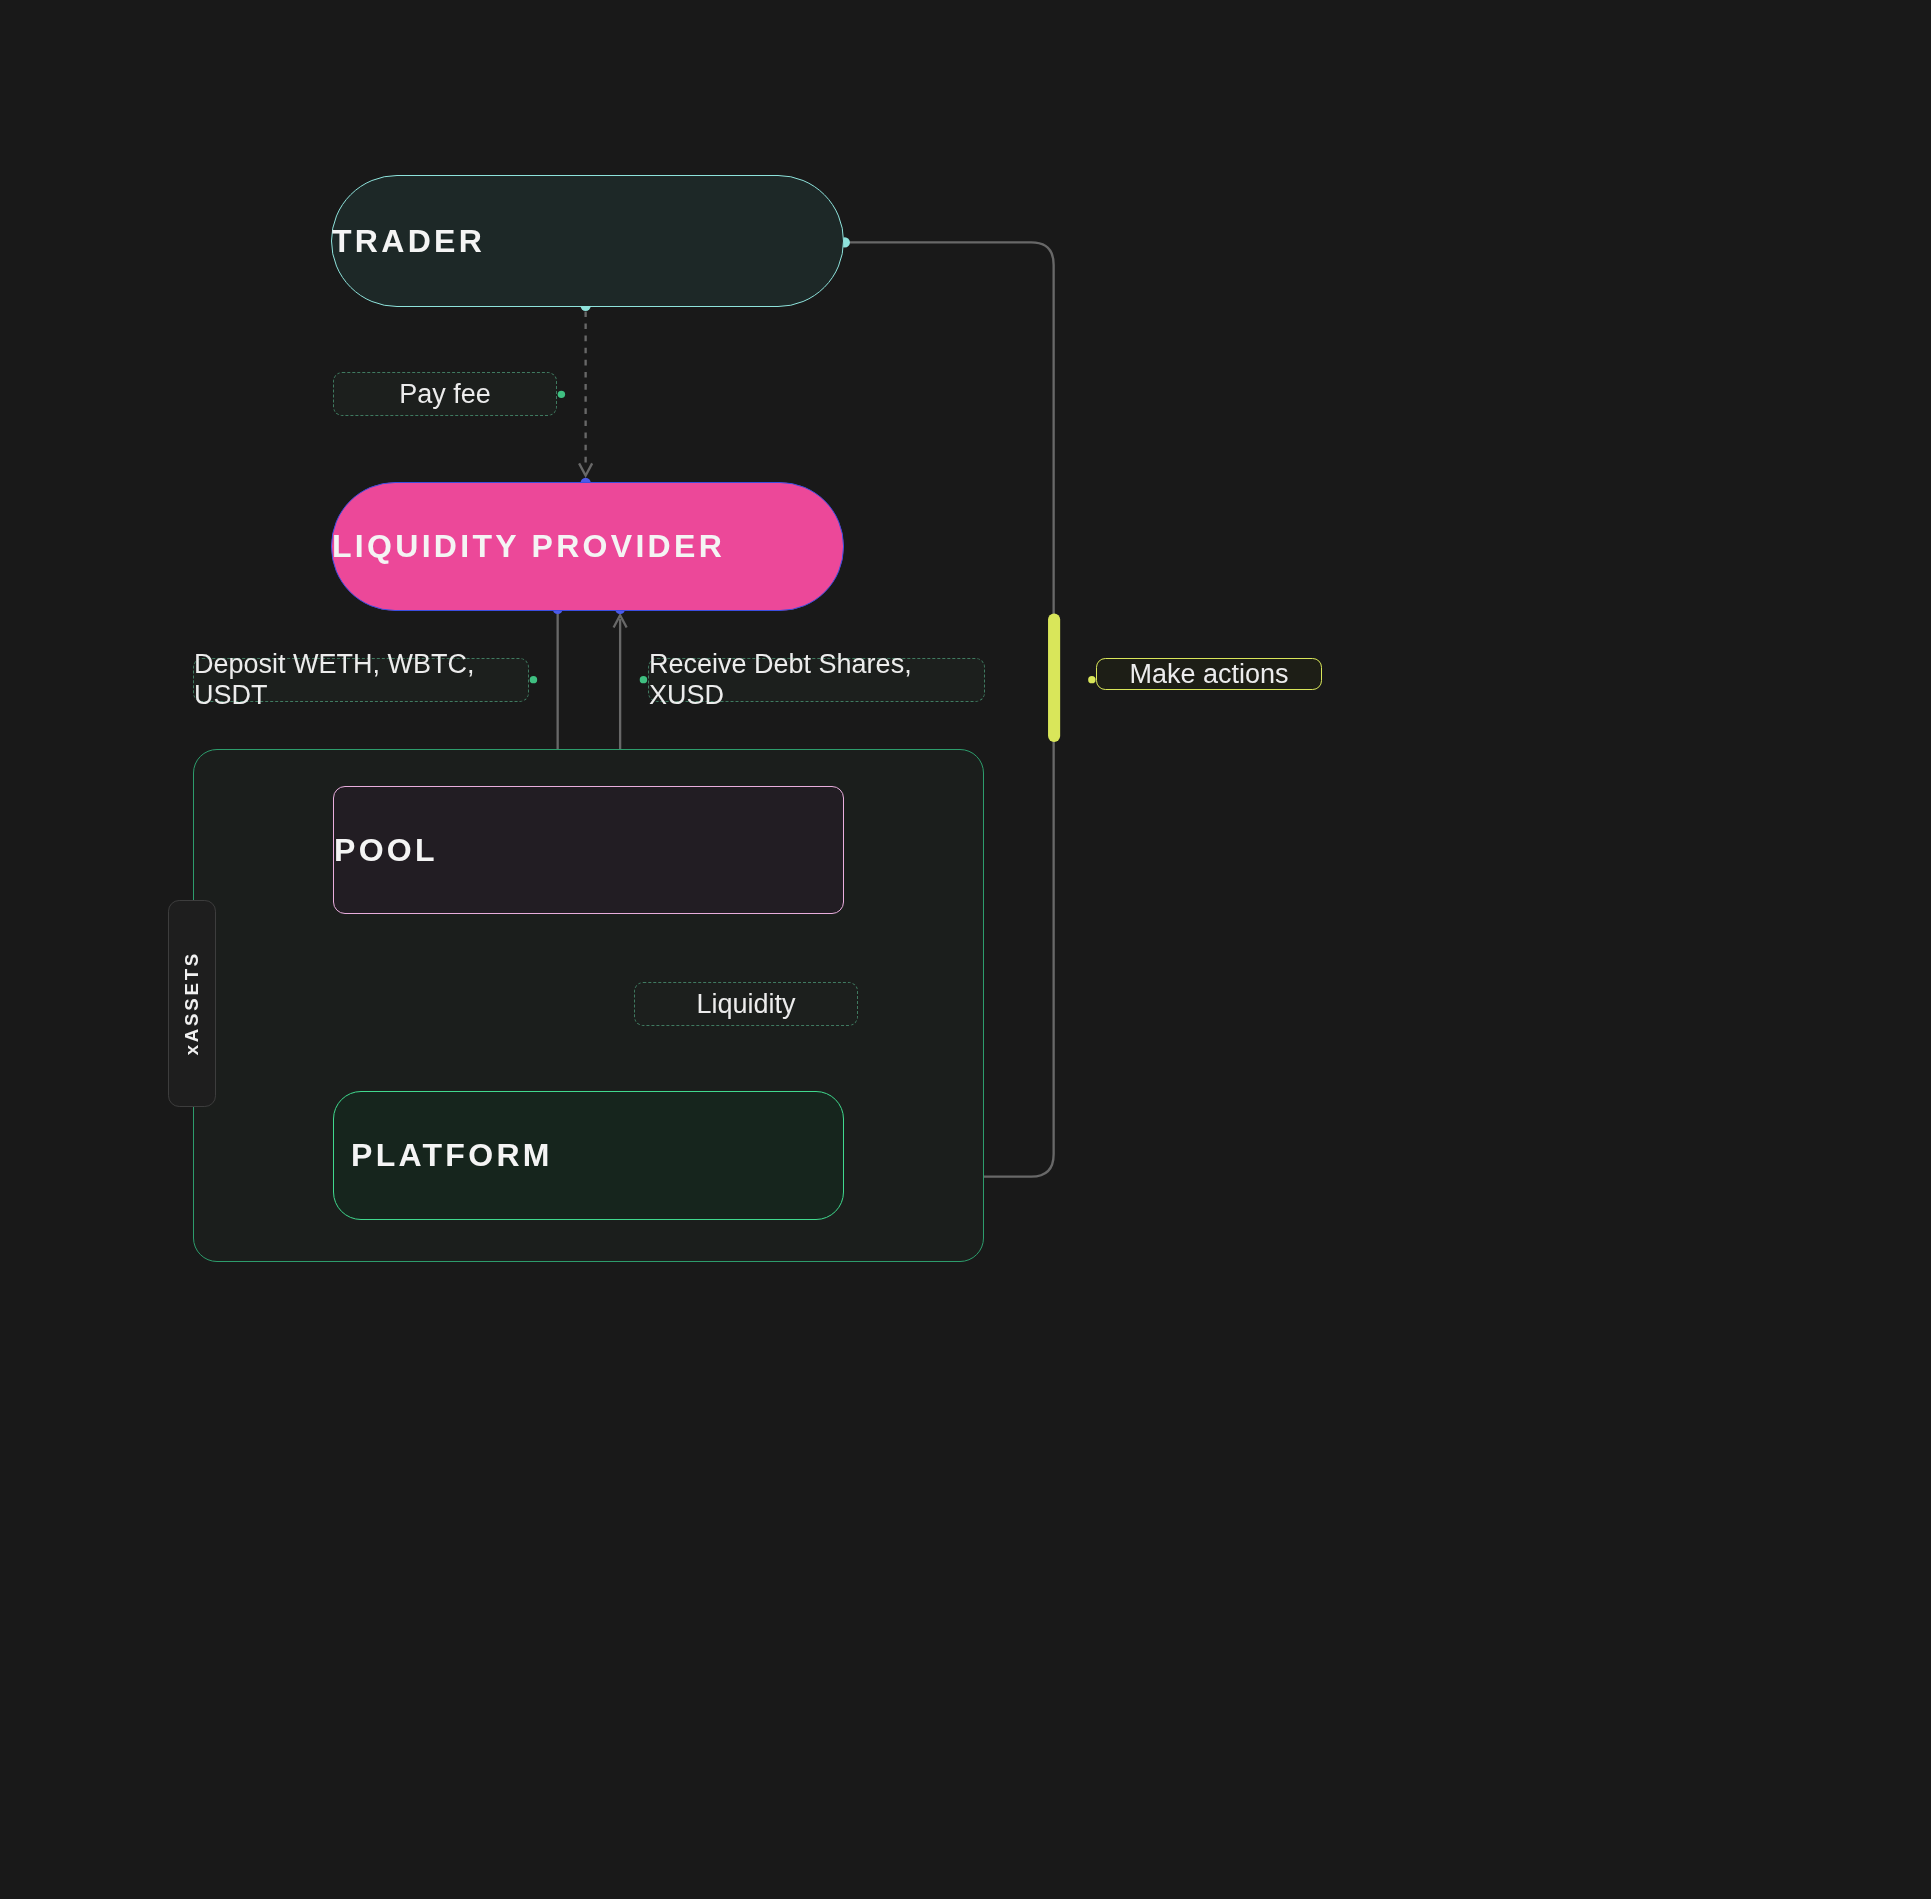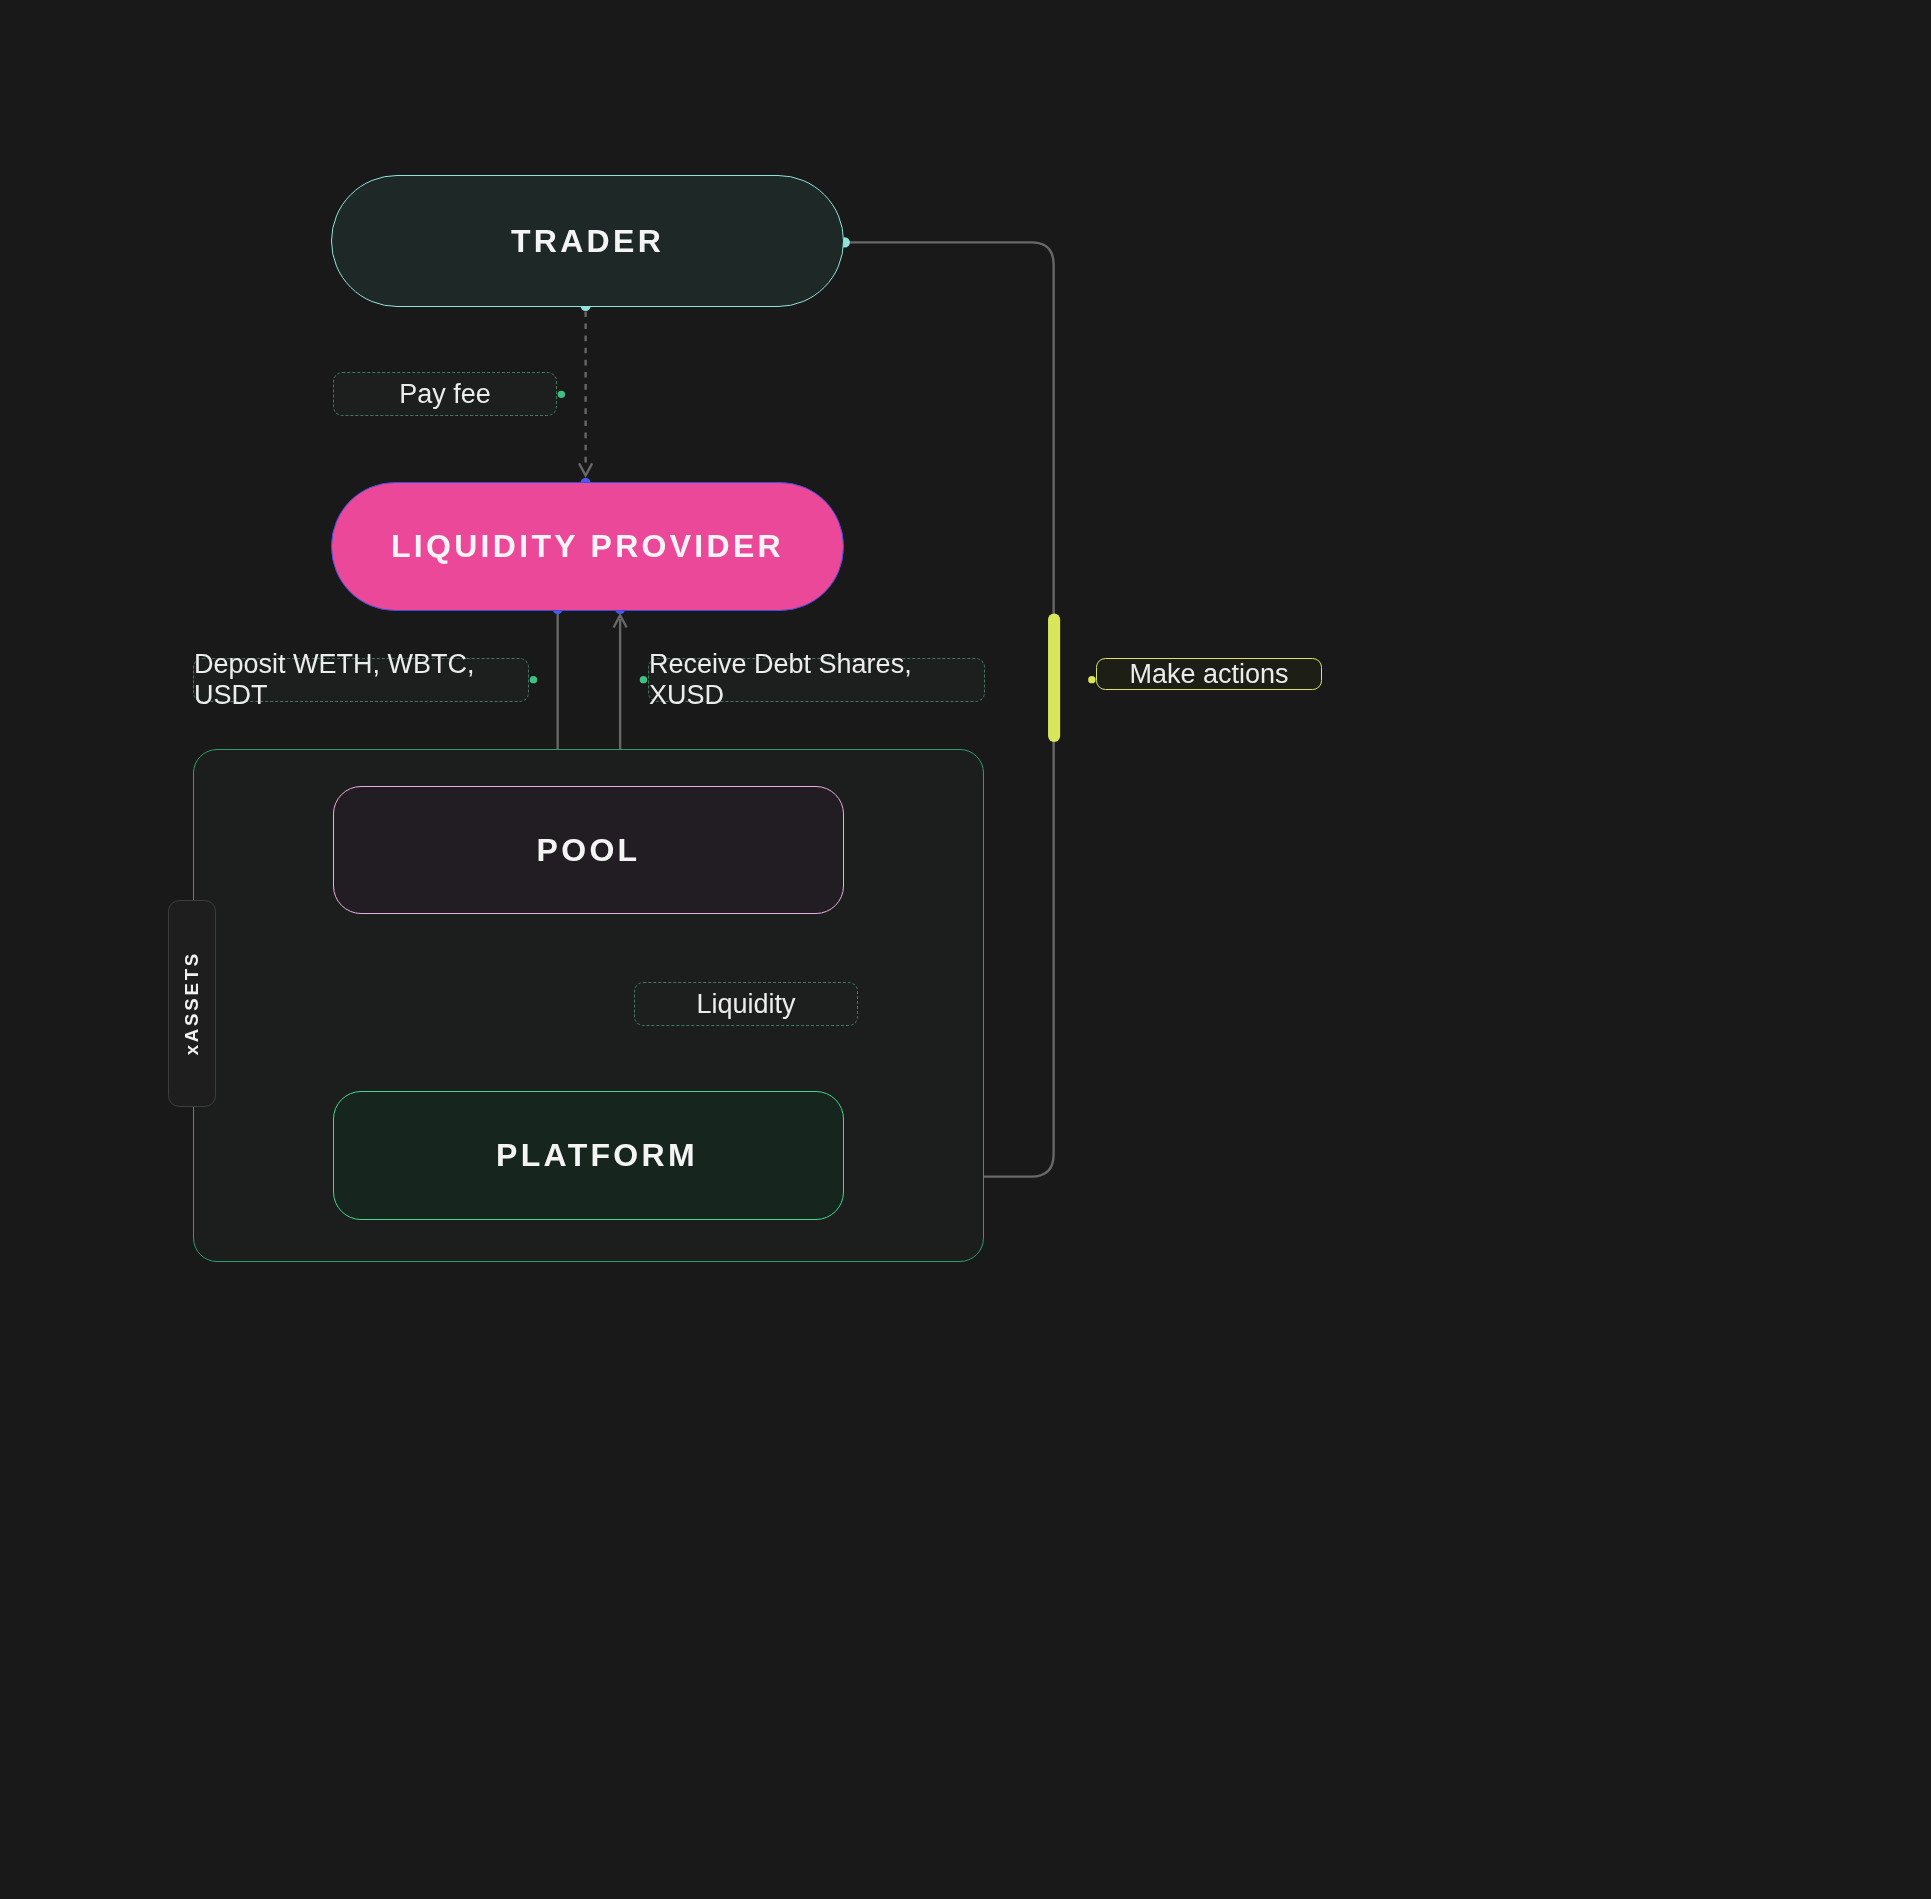--- a/index.html
+++ b/index.html
@@ -17,21 +17,21 @@
   }
   svg.connectors {
     position: absolute;
     left: 0; top: 0;
     width: 1932px; height: 1900px;
   }
   .node {
     position: absolute;
     display: flex;
     align-items: center;
-    justify-content: center;
+    justify-content: flex-start;
     box-sizing: border-box;
     color: #f4f4f4;
     font-weight: 700;
     font-size: 32px;
     letter-spacing: 3.3px;
     z-index: 2;
   }
   .node-trader {
     left: 331px; top: 175px; width: 513px; height: 132px;
     border: 1.9px solid #8ee3dc;
@@ -40,21 +40,21 @@
   }
   .node-lp {
     left: 331px; top: 482px; width: 513px; height: 129px;
     border: 1.9px solid #3c4ee0;
     border-radius: 64px;
     background: #ec4899;
   }
   .node-pool {
     left: 333px; top: 786px; width: 511px; height: 128px;
     border: 1.9px solid #e9aedd;
-    border-radius: 28px;
+    border-radius: 12px;
     background: #221d23;
   }
   .node-platform {
     left: 333px; top: 1091px; width: 511px; height: 129px;
     border: 1.9px solid #40d98e;
     border-radius: 28px;
     background: #16251d;
     padding-left: 17px;
   }
   .group-box {

